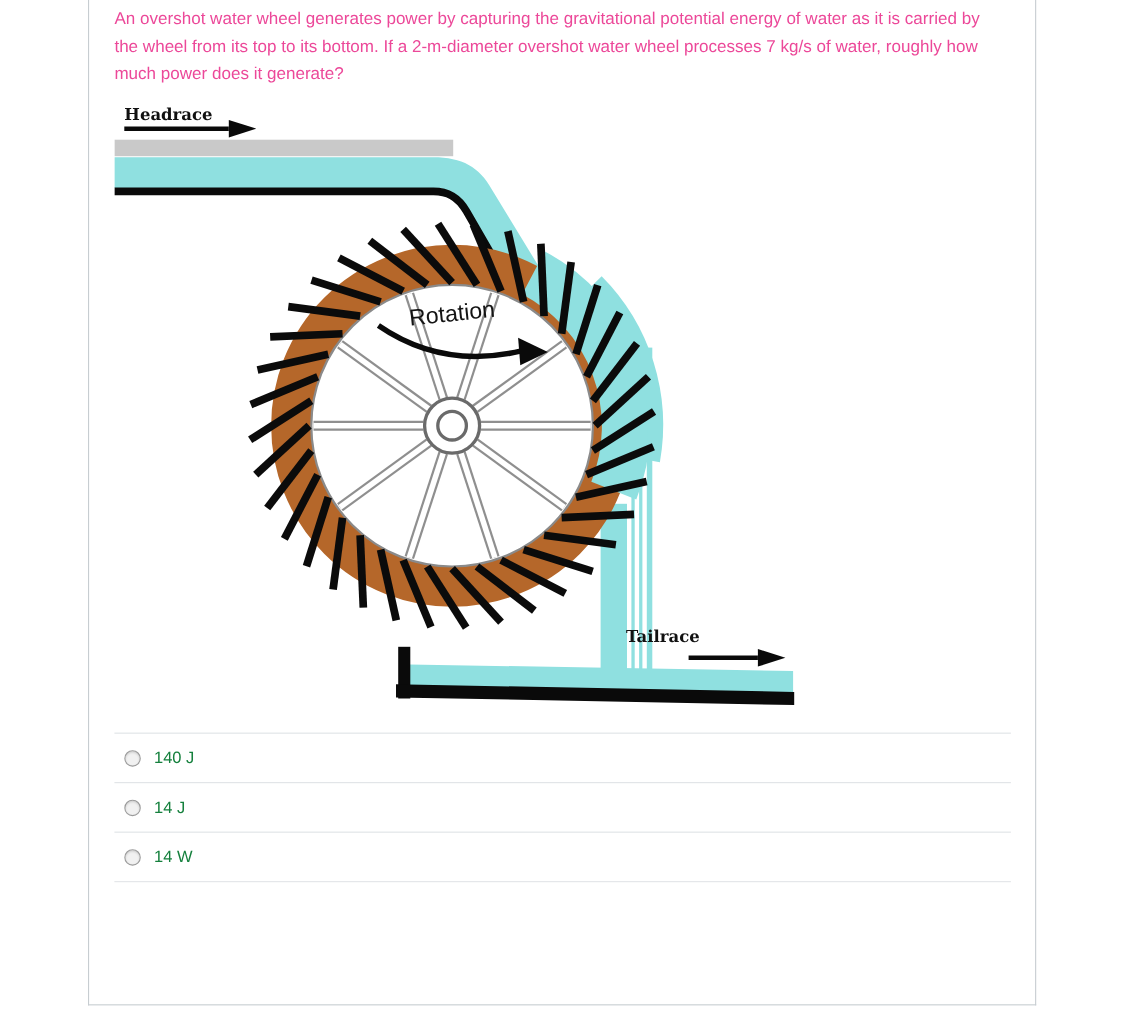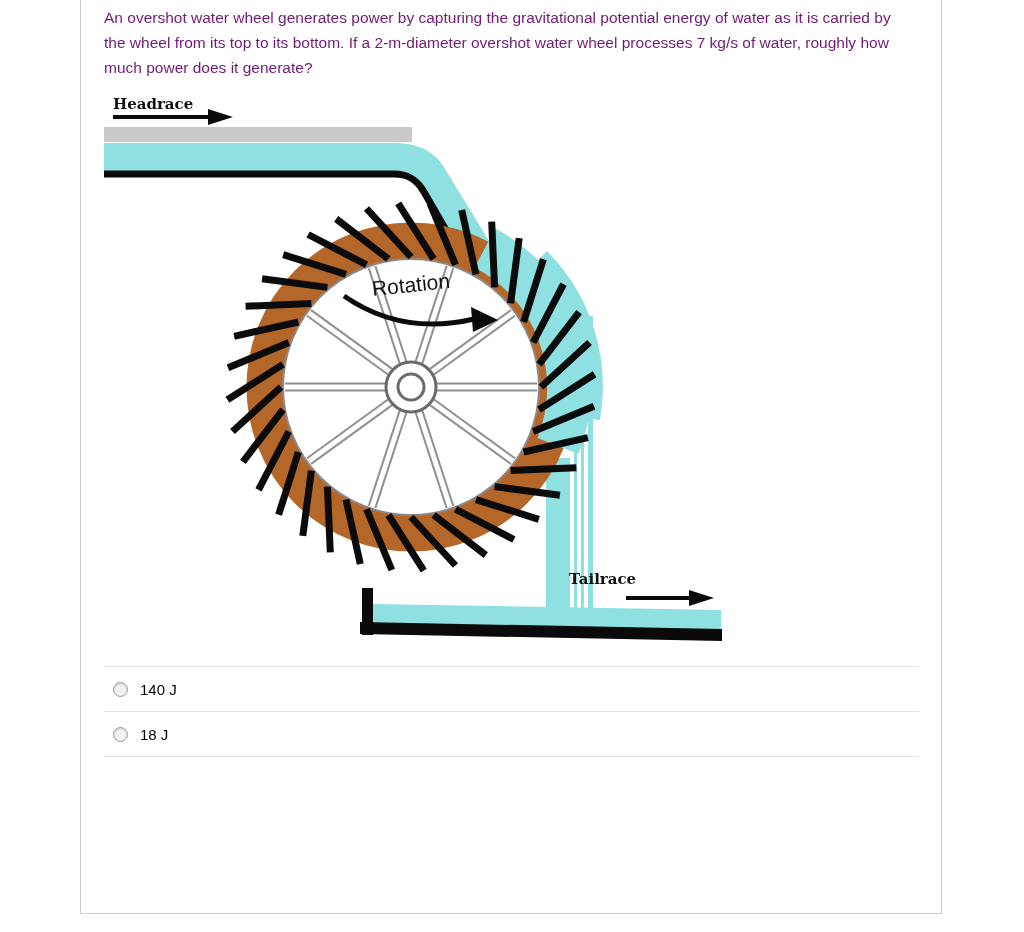--- a/index.html
+++ b/index.html
@@ -8,21 +8,21 @@
     font-family:"Liberation Sans",sans-serif;
     overflow:hidden;
   }
   .card{
     margin-left:80px;width:862px;box-sizing:border-box;
     border:1px solid #c7cdd1;border-top:none;background:#fff;
     min-height:914px;padding-bottom:24px;
   }
   .question{
     padding:5px 26px 0 23px;
-    font-size:15.5px;line-height:25px;color:#701a75;
+    font-size:15.5px;line-height:25px;color:#ec4899;
   }
   .diagram{position:relative;height:586px;text-decoration:underline;}
   .diagram svg{position:absolute;left:23px;top:10px;}
 
   .water{fill:var(--water,#8FE0E0);}
   .rim{stroke:var(--rim,#B5672A);}
   .channel-gray{fill:var(--channel-gray,#C9C9C9);}
   .serif-label{font-family:"DejaVu Serif","Liberation Serif",serif;font-weight:700;font-size:15px;fill:#111;}
   .rotation-text{font-family:"Liberation Sans",sans-serif;font-size:21px;fill:#141414;}
 
@@ -30,21 +30,21 @@
   .option-row{
     display:flex;align-items:center;height:44px;
     border-top:1px solid #dfe3e6;cursor:pointer;background:#fff;
   }
   .radio{
     width:13px;height:13px;border-radius:50%;
     border:1px solid #9b9b9b;background:#f1f1f1;
     box-shadow:inset 0 1px 2px rgba(0,0,0,.15);
     margin-left:9px;flex:0 0 auto;
   }
-  .option-label{margin-left:12px;font-size:15px;color:#000000;}
+  .option-label{margin-left:12px;font-size:15px;color:#15803d;}
 </style>
 </head>
 <body>
 
 <div class="card">
 
   <div class="question">An overshot water wheel generates power by capturing the gravitational potential energy of water as it is carried by the wheel from its top to its bottom. If a 2-m-diameter overshot water wheel processes 7 kg/s of water, roughly how much power does it generate?</div>
 
   <div class="diagram">
     <svg width="720" height="566" viewBox="0 0 720 566">
@@ -158,17 +158,21 @@
     </svg>
   </div>
 
   <div class="options">
     <div class="option-row">
       <span class="radio"></span>
       <span class="option-label">140 J</span>
     </div>
     <div class="option-row">
       <span class="radio"></span>
-      <span class="option-label">18 J</span>
+      <span class="option-label">14 J</span>
+    </div>
+    <div class="option-row">
+      <span class="radio"></span>
+      <span class="option-label">14 W</span>
     </div>
   </div>
 
 </div>
 
 </body></html>

